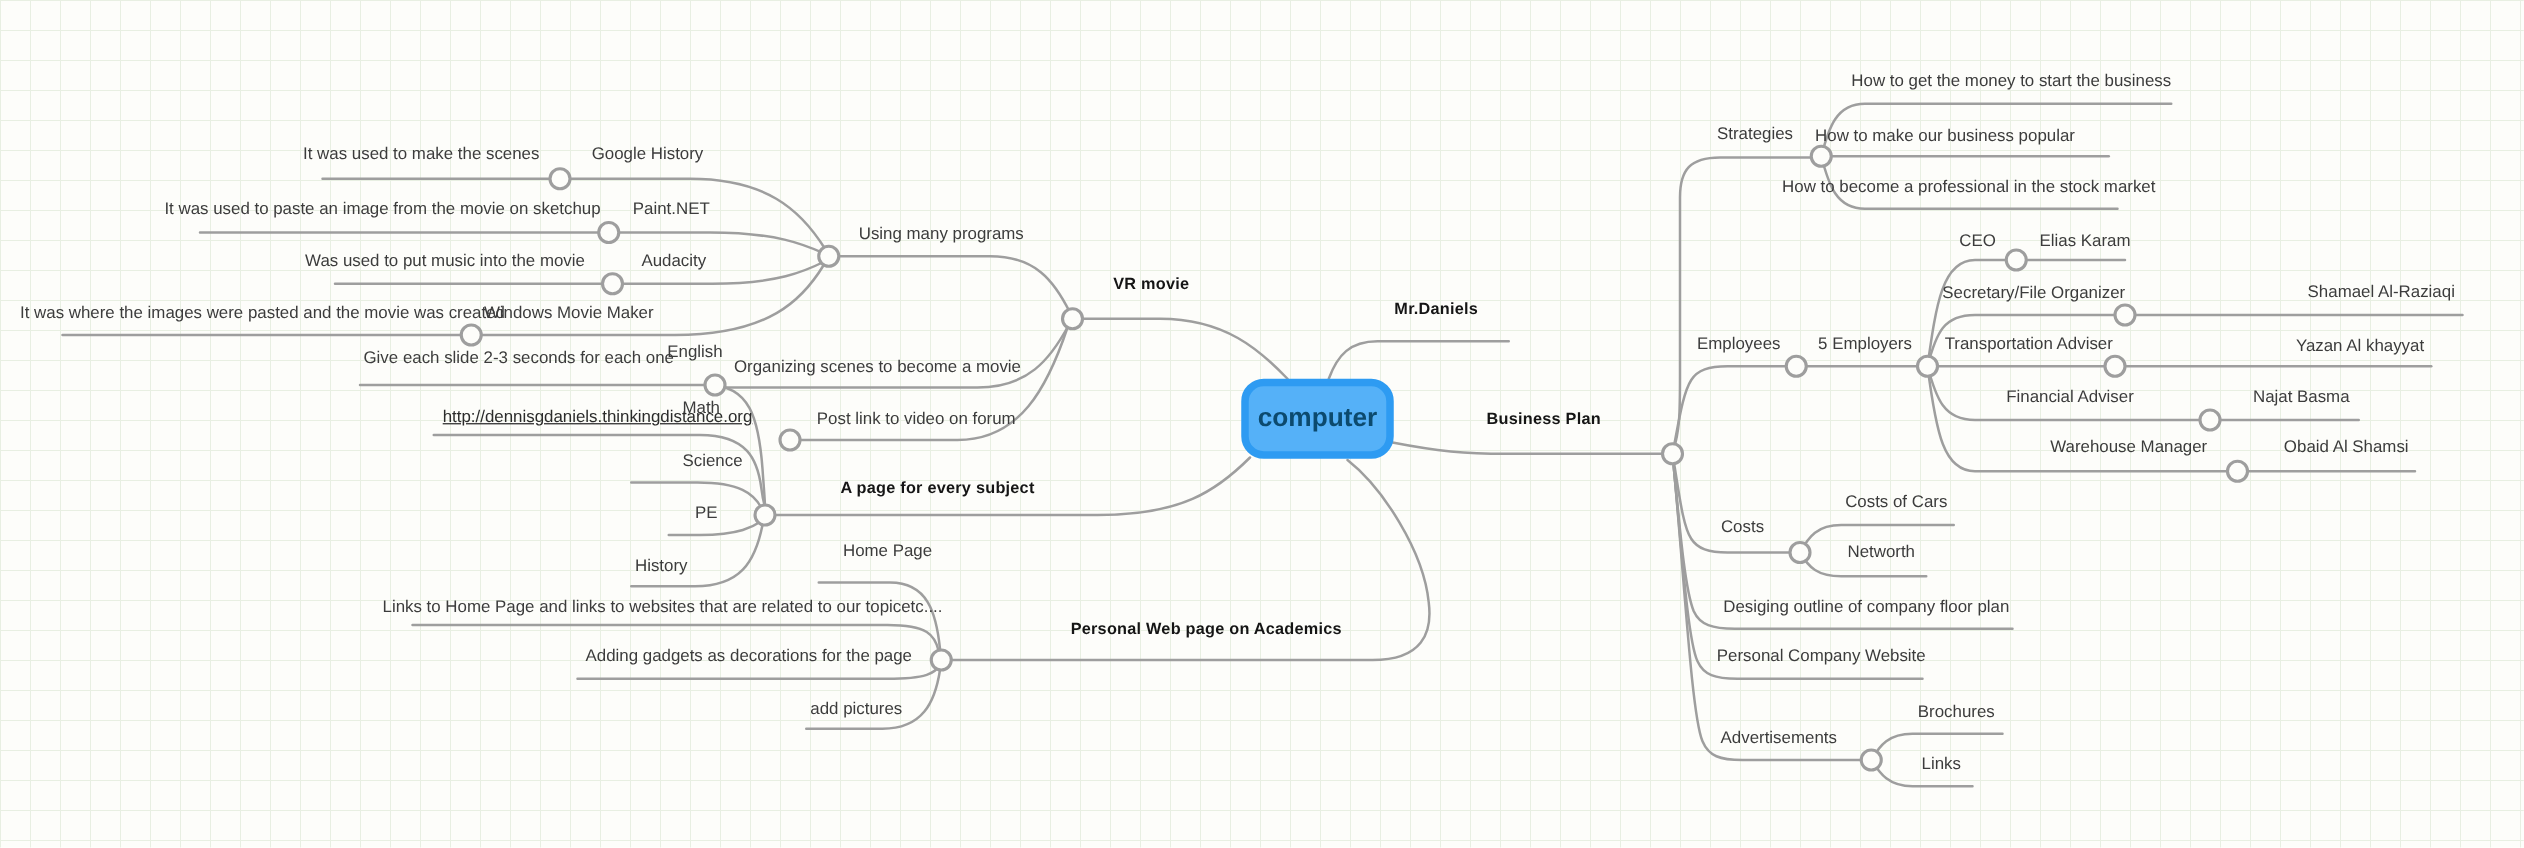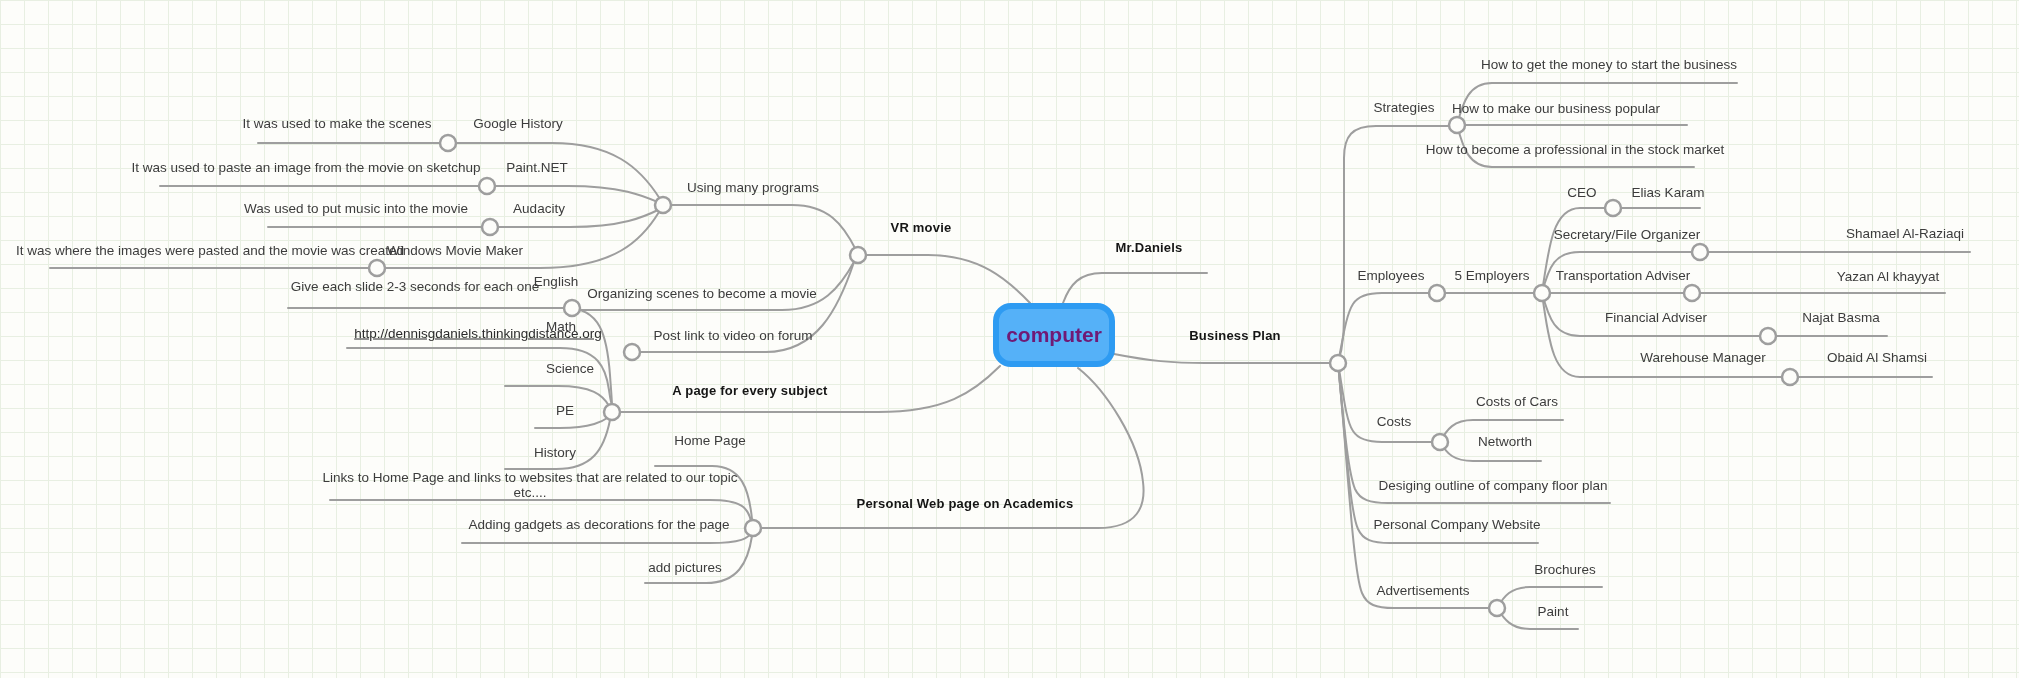--- a/index.html
+++ b/index.html
@@ -18,33 +18,33 @@
   .lbl{
     position:absolute;
     transform:translate(-50%,-50%);
     white-space:nowrap;
     font-size:13.5px;
     color:#3c3c3c;
     z-index:3;
   }
   .b{font-weight:bold;font-size:13px;color:#151515;letter-spacing:.2px;}
   .u{text-decoration:underline;color:#2b2b2b;cursor:pointer;text-align:center;}
-  .two{display:flex;flex-direction:column;align-items:center;line-height:1.1;text-align:center;}
+  .two{display:flex;flex-direction:row;align-items:flex-end;line-height:1.1;text-align:center;}
   #root-node{
     position:absolute;
     left:993px;top:303px;width:122px;height:64px;
     box-sizing:border-box;
     background:#55b1f8;
     border:6px solid #2e9bf2;
     border-radius:18px;
     display:flex;align-items:center;justify-content:center;
     z-index:4;
   }
   #root-node .root-label{
-    font-weight:bold;font-size:21px;color:#701a75;
+    font-weight:bold;font-size:21px;color:#0c4a6e;
   }
 </style>
 </head>
 <body>
 
 <div id="canvas">
 
   <svg id="edges-svg" width="2019" height="678" viewBox="0 0 2019 678">
     <g fill="none" stroke="#9e9e9e" stroke-width="2" stroke-linecap="round">
 
@@ -135,21 +135,21 @@
   <div class="lbl" style="left:733px;top:335px">Post link to video on forum</div>
 
   <div class="lbl b" style="left:1149px;top:247px">Mr.Daniels</div>
 
   <div class="lbl" style="left:415px;top:286px">Give each slide 2-3 seconds for each one</div>
   <div class="lbl" style="left:556px;top:281px">English</div>
   <div class="lbl u" style="left:478px;top:333px">http://dennisgdaniels.thinkingdistance.org</div>
   <div class="lbl" style="left:561px;top:326px">Math</div>
   <div class="lbl" style="left:570px;top:368px">Science</div>
   <div class="lbl" style="left:565px;top:410px">PE</div>
-  <div class="lbl" style="left:555px;top:452px">History</div>
+  <div class="lbl" style="left:529px;top:452px">History</div>
   <div class="lbl b" style="left:750px;top:390px">A page for every subject</div>
 
   <div class="lbl" style="left:710px;top:440px">Home Page</div>
   <div class="lbl two" style="left:530px;top:486px">
     <span>Links to Home Page and links to websites that are related to our topic</span>
     <span>etc....</span>
   </div>
   <div class="lbl" style="left:599px;top:524px">Adding gadgets as decorations for the page</div>
   <div class="lbl" style="left:685px;top:567px">add pictures</div>
   <div class="lbl b" style="left:965px;top:503px">Personal Web page on Academics</div>
@@ -173,15 +173,15 @@
   <div class="lbl" style="left:1703px;top:357px">Warehouse Manager</div>
   <div class="lbl" style="left:1877px;top:357px">Obaid Al Shamsi</div>
 
   <div class="lbl" style="left:1394px;top:421px">Costs</div>
   <div class="lbl" style="left:1517px;top:401px">Costs of Cars</div>
   <div class="lbl" style="left:1505px;top:441px">Networth</div>
   <div class="lbl" style="left:1493px;top:485px">Desiging outline of company floor plan</div>
   <div class="lbl" style="left:1457px;top:524px">Personal Company Website</div>
   <div class="lbl" style="left:1423px;top:590px">Advertisements</div>
   <div class="lbl" style="left:1565px;top:569px">Brochures</div>
-  <div class="lbl" style="left:1553px;top:611px">Paint</div>
+  <div class="lbl" style="left:1553px;top:611px">Links</div>
 
 </div>
 
 </body></html>

